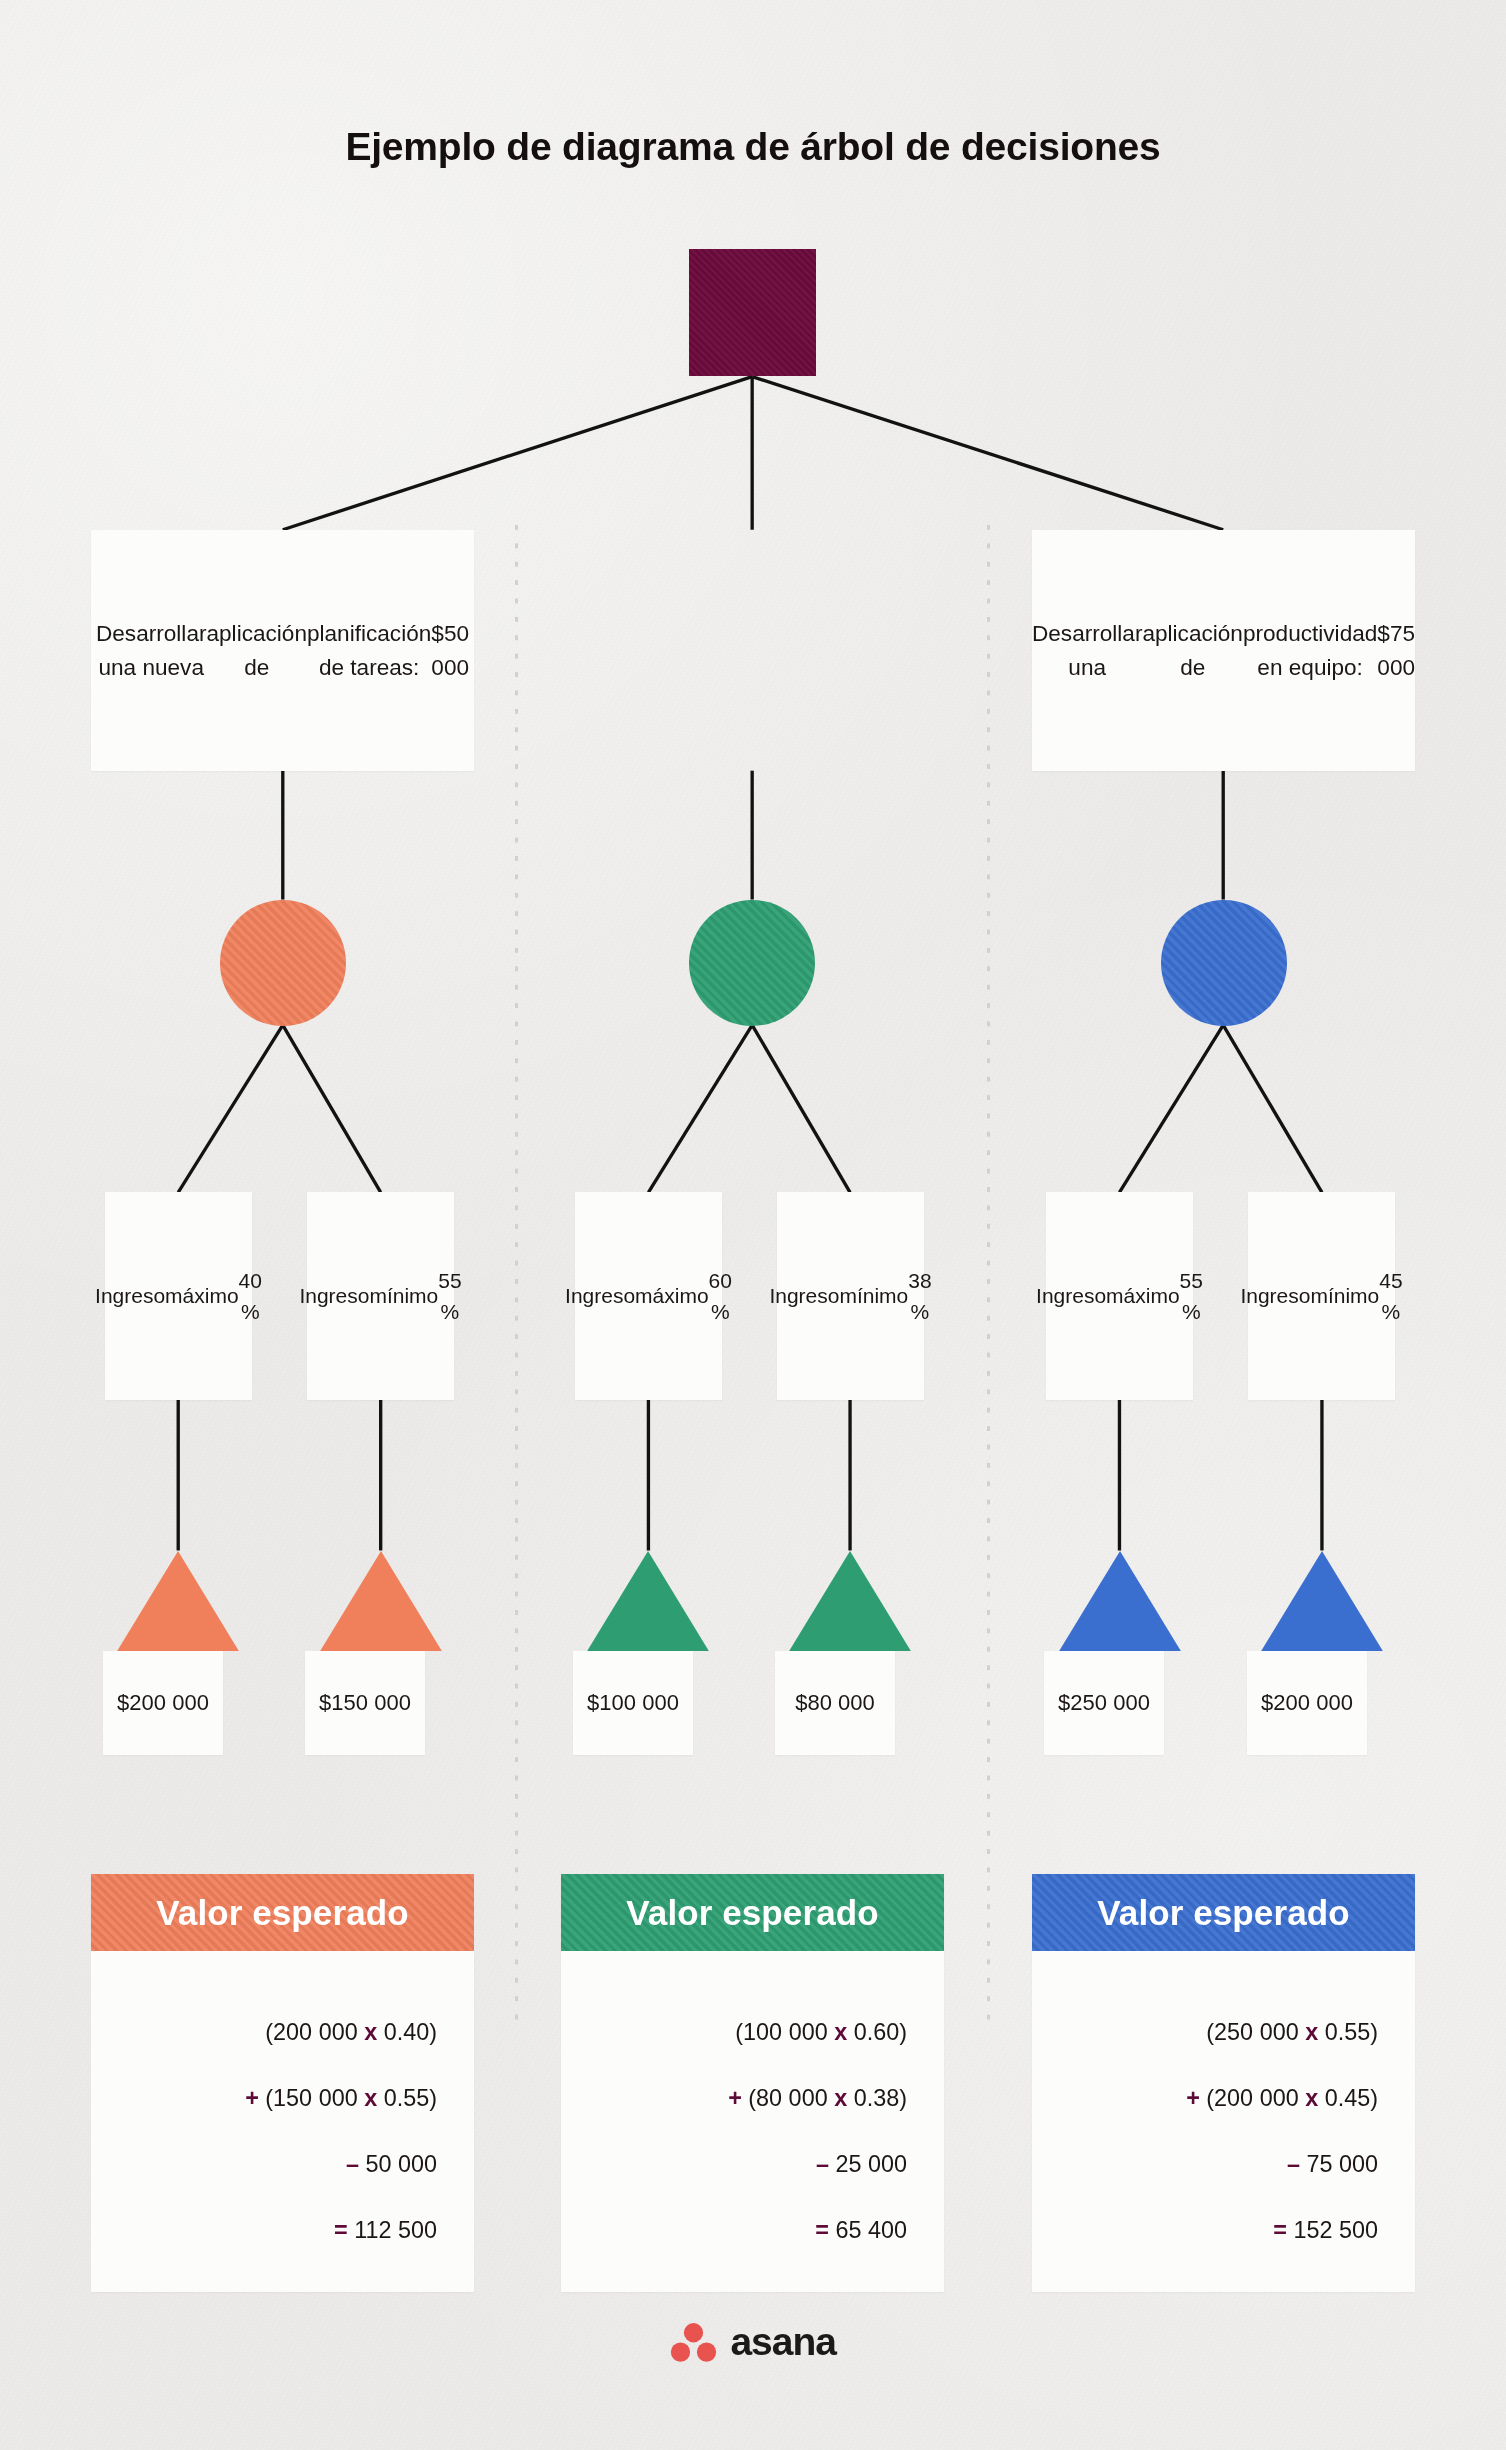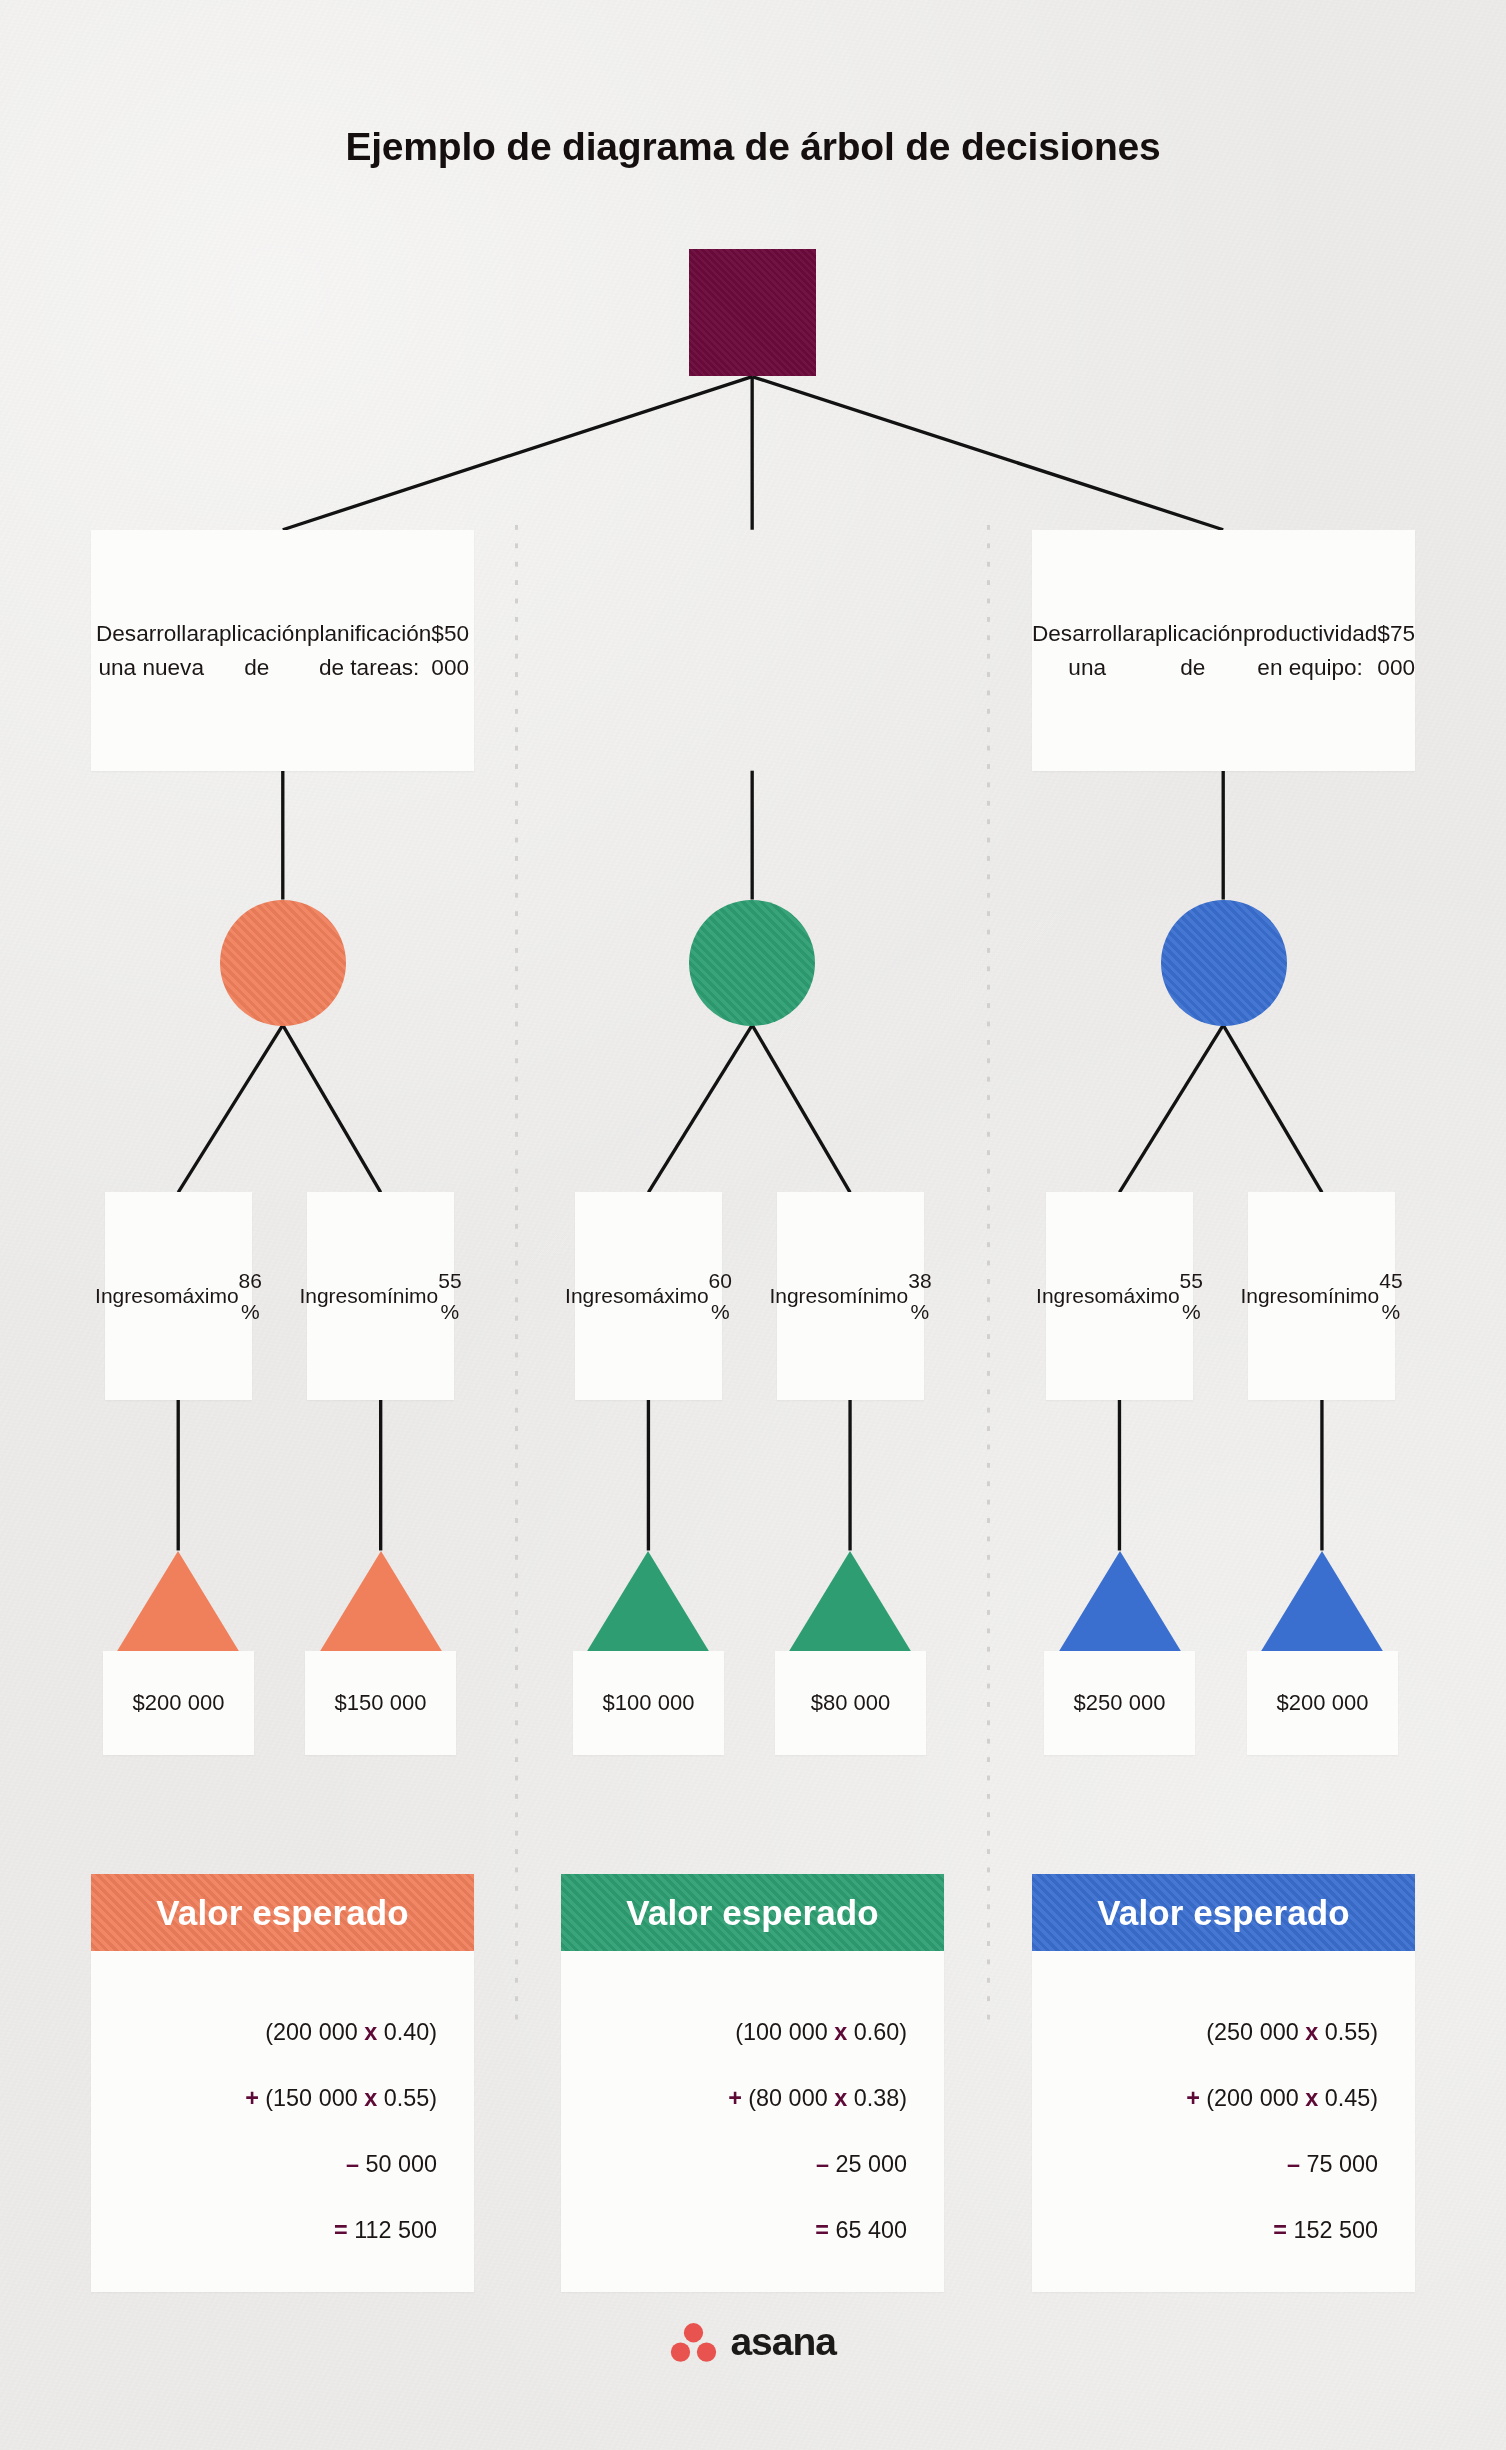--- a/index.html
+++ b/index.html
@@ -88,21 +88,21 @@
     color: #1C1716;
   }
   .branch-card {
     width: 147px;
     height: 208px;
     font-size: 21px;
     line-height: 1.5;
     color: #1C1716;
   }
   .payoff-card {
-    width: 151px;
+    width: 120px;
     height: 104px;
     font-size: 22px;
     color: #1C1716;
   }
 
   
   .chance-node {
     position: absolute;
     width: 126px;
     height: 126px;
@@ -225,21 +225,21 @@
     <div>aplicación de</div>
     <div>planificación de tareas:</div>
     <div>$50 000</div>
   </div>
 
   <div class="chance-node" style="left:220px; top:900px; background-color:#F0805C;"></div>
 
   <div class="card branch-card" style="left:105px; top:1192px;">
     <div>Ingreso</div>
     <div>máximo</div>
-    <div>86 %</div>
+    <div>40 %</div>
   </div>
   <div class="card branch-card" style="left:307px; top:1192px;">
     <div>Ingreso</div>
     <div>mínimo</div>
     <div>55 %</div>
   </div>
 
   <div class="outcome-node" style="left:117px; top:1551px;">
     <svg viewBox="0 0 146 120" xmlns="http://www.w3.org/2000/svg">
         <polygon points="73,0 146,120 0,120" fill="#F0805C"></polygon>

